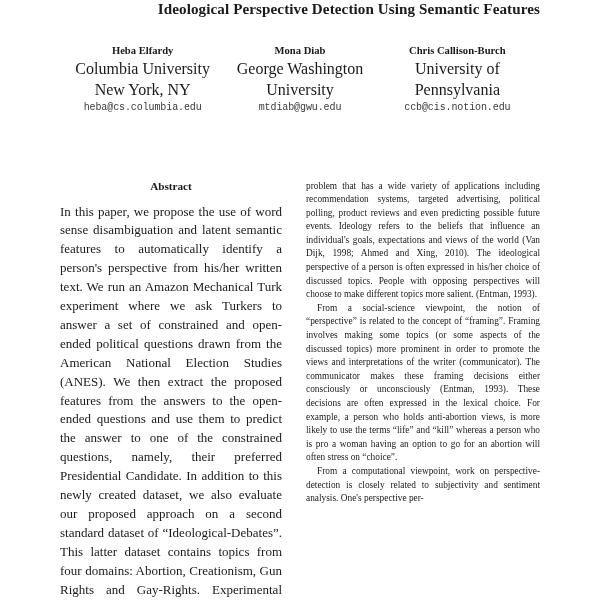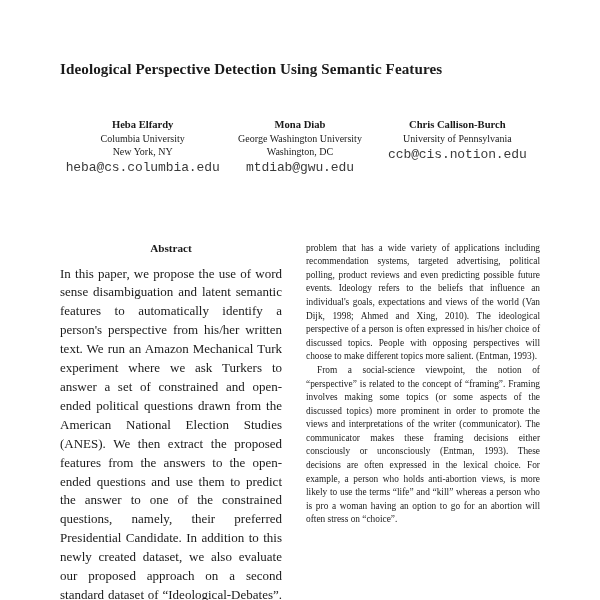--- a/index.html
+++ b/index.html
@@ -18,53 +18,52 @@
   .page {
     position: relative;
     width: 600px;
     height: 600px;
     box-sizing: border-box;
     padding: 0 60px;
     overflow: hidden;
   }
   .paper-title {
     margin: 0;
-    padding-top: 60px;
-    text-align: left;
+    text-align: right;
     font-size: 15.1px;
     font-weight: bold;
     letter-spacing: 0.1px;
     line-height: 1.3;
   }
   .authors {
     display: flex;
     justify-content: space-between;
-    margin-top: 38px;
+    margin-top: 24px;
     padding: 0 4px;
   }
   .author-block {
     width: 33.33%;
     text-align: center;
     line-height: 1.33;
   }
   .author-name {
     display: block;
     font-weight: bold;
     font-size: 10.6px;
   }
   .author-affil,
   .author-loc {
     display: block;
-    font-size: 10px;
+    font-size: 16px;
   }
   .author-email {
     display: block;
     margin-top: 1px;
     font-family: "Liberation Mono", "DejaVu Sans Mono", monospace;
-    font-size: 13px;
+    font-size: 10px;
     color: #3a3a3a;
     letter-spacing: -0.1px;
   }
   .columns {
     display: flex;
     justify-content: space-between;
     margin-top: 65px;
   }
   .col {
     width: 222px;
@@ -111,21 +110,20 @@
     <div class="author-block">
       <span class="author-name">Heba Elfardy</span>
       <span class="author-affil">Columbia University</span>
       <span class="author-loc">New York, NY</span>
       <span class="author-email">heba@cs.columbia.edu</span>
     </div>
 
     <div class="author-block">
       <span class="author-name">Mona Diab</span>
       <span class="author-affil">George Washington University</span>
-      <span class="author-loc">Washington, DC</span>
       <span class="author-email">mtdiab@gwu.edu</span>
     </div>
 
     <div class="author-block">
       <span class="author-name">Chris Callison-Burch</span>
       <span class="author-affil">University of Pennsylvania</span>
       <span class="author-email">ccb@cis.notion.edu</span>
     </div>
 
   </div>
@@ -135,17 +133,18 @@
     <div class="col">
       <h2 class="section-heading">Abstract</h2>
       <div class="abstract-body">
         <p>In this paper, we propose the use of word sense disambiguation and latent semantic features to automatically identify a person's perspective from his/her written text. We run an Amazon Mechanical Turk experiment where we ask Turkers to answer a set of constrained and open-ended political questions drawn from the American National Election Studies (ANES). We then extract the proposed features from the answers to the open-ended questions and use them to predict the answer to one of the constrained questions, namely, their preferred Presidential Candidate. In addition to this newly created dataset, we also evaluate our proposed approach on a second standard dataset of “Ideological-Debates”. This latter dataset contains topics from four domains: Abortion, Creationism, Gun Rights and Gay-Rights. Experimental results show that using word sense disambiguation and latent-semantics, whether separately or combined, beats the majority and random baselines on the cross-validation and held-out-test sets for both the ANES and the four domains of the “Ideological Debates” datasets. Moreover combining both feature sets outperforms a stronger unigram-only classification system.</p>
       </div>
     </div>
 
     <div class="col-right">
       <p>problem that has a wide variety of applications including recommendation systems, targeted advertising, political polling, product reviews and even predicting possible future events. Ideology refers to the beliefs that influence an individual's goals, expectations and views of the world (Van Dijk, 1998; Ahmed and Xing, 2010). The ideological perspective of a person is often expressed in his/her choice of discussed topics. People with opposing perspectives will choose to make different topics more salient. (Entman, 1993).</p>
       <p>From a social-science viewpoint, the notion of “perspective” is related to the concept of “framing”. Framing involves making some topics (or some aspects of the discussed topics) more prominent in order to promote the views and interpretations of the writer (communicator). The communicator makes these framing decisions either consciously or unconsciously (Entman, 1993). These decisions are often expressed in the lexical choice. For example, a person who holds anti-abortion views, is more likely to use the terms “life” and “kill” whereas a person who is pro a woman having an option to go for an abortion will often stress on “choice”.</p>
+      <p>From a computational viewpoint, work on perspective-detection is closely related to subjectivity and sentiment analysis. One's perspective per-</p>
     </div>
 
   </div>
 
 </div>
 
 </body></html>

